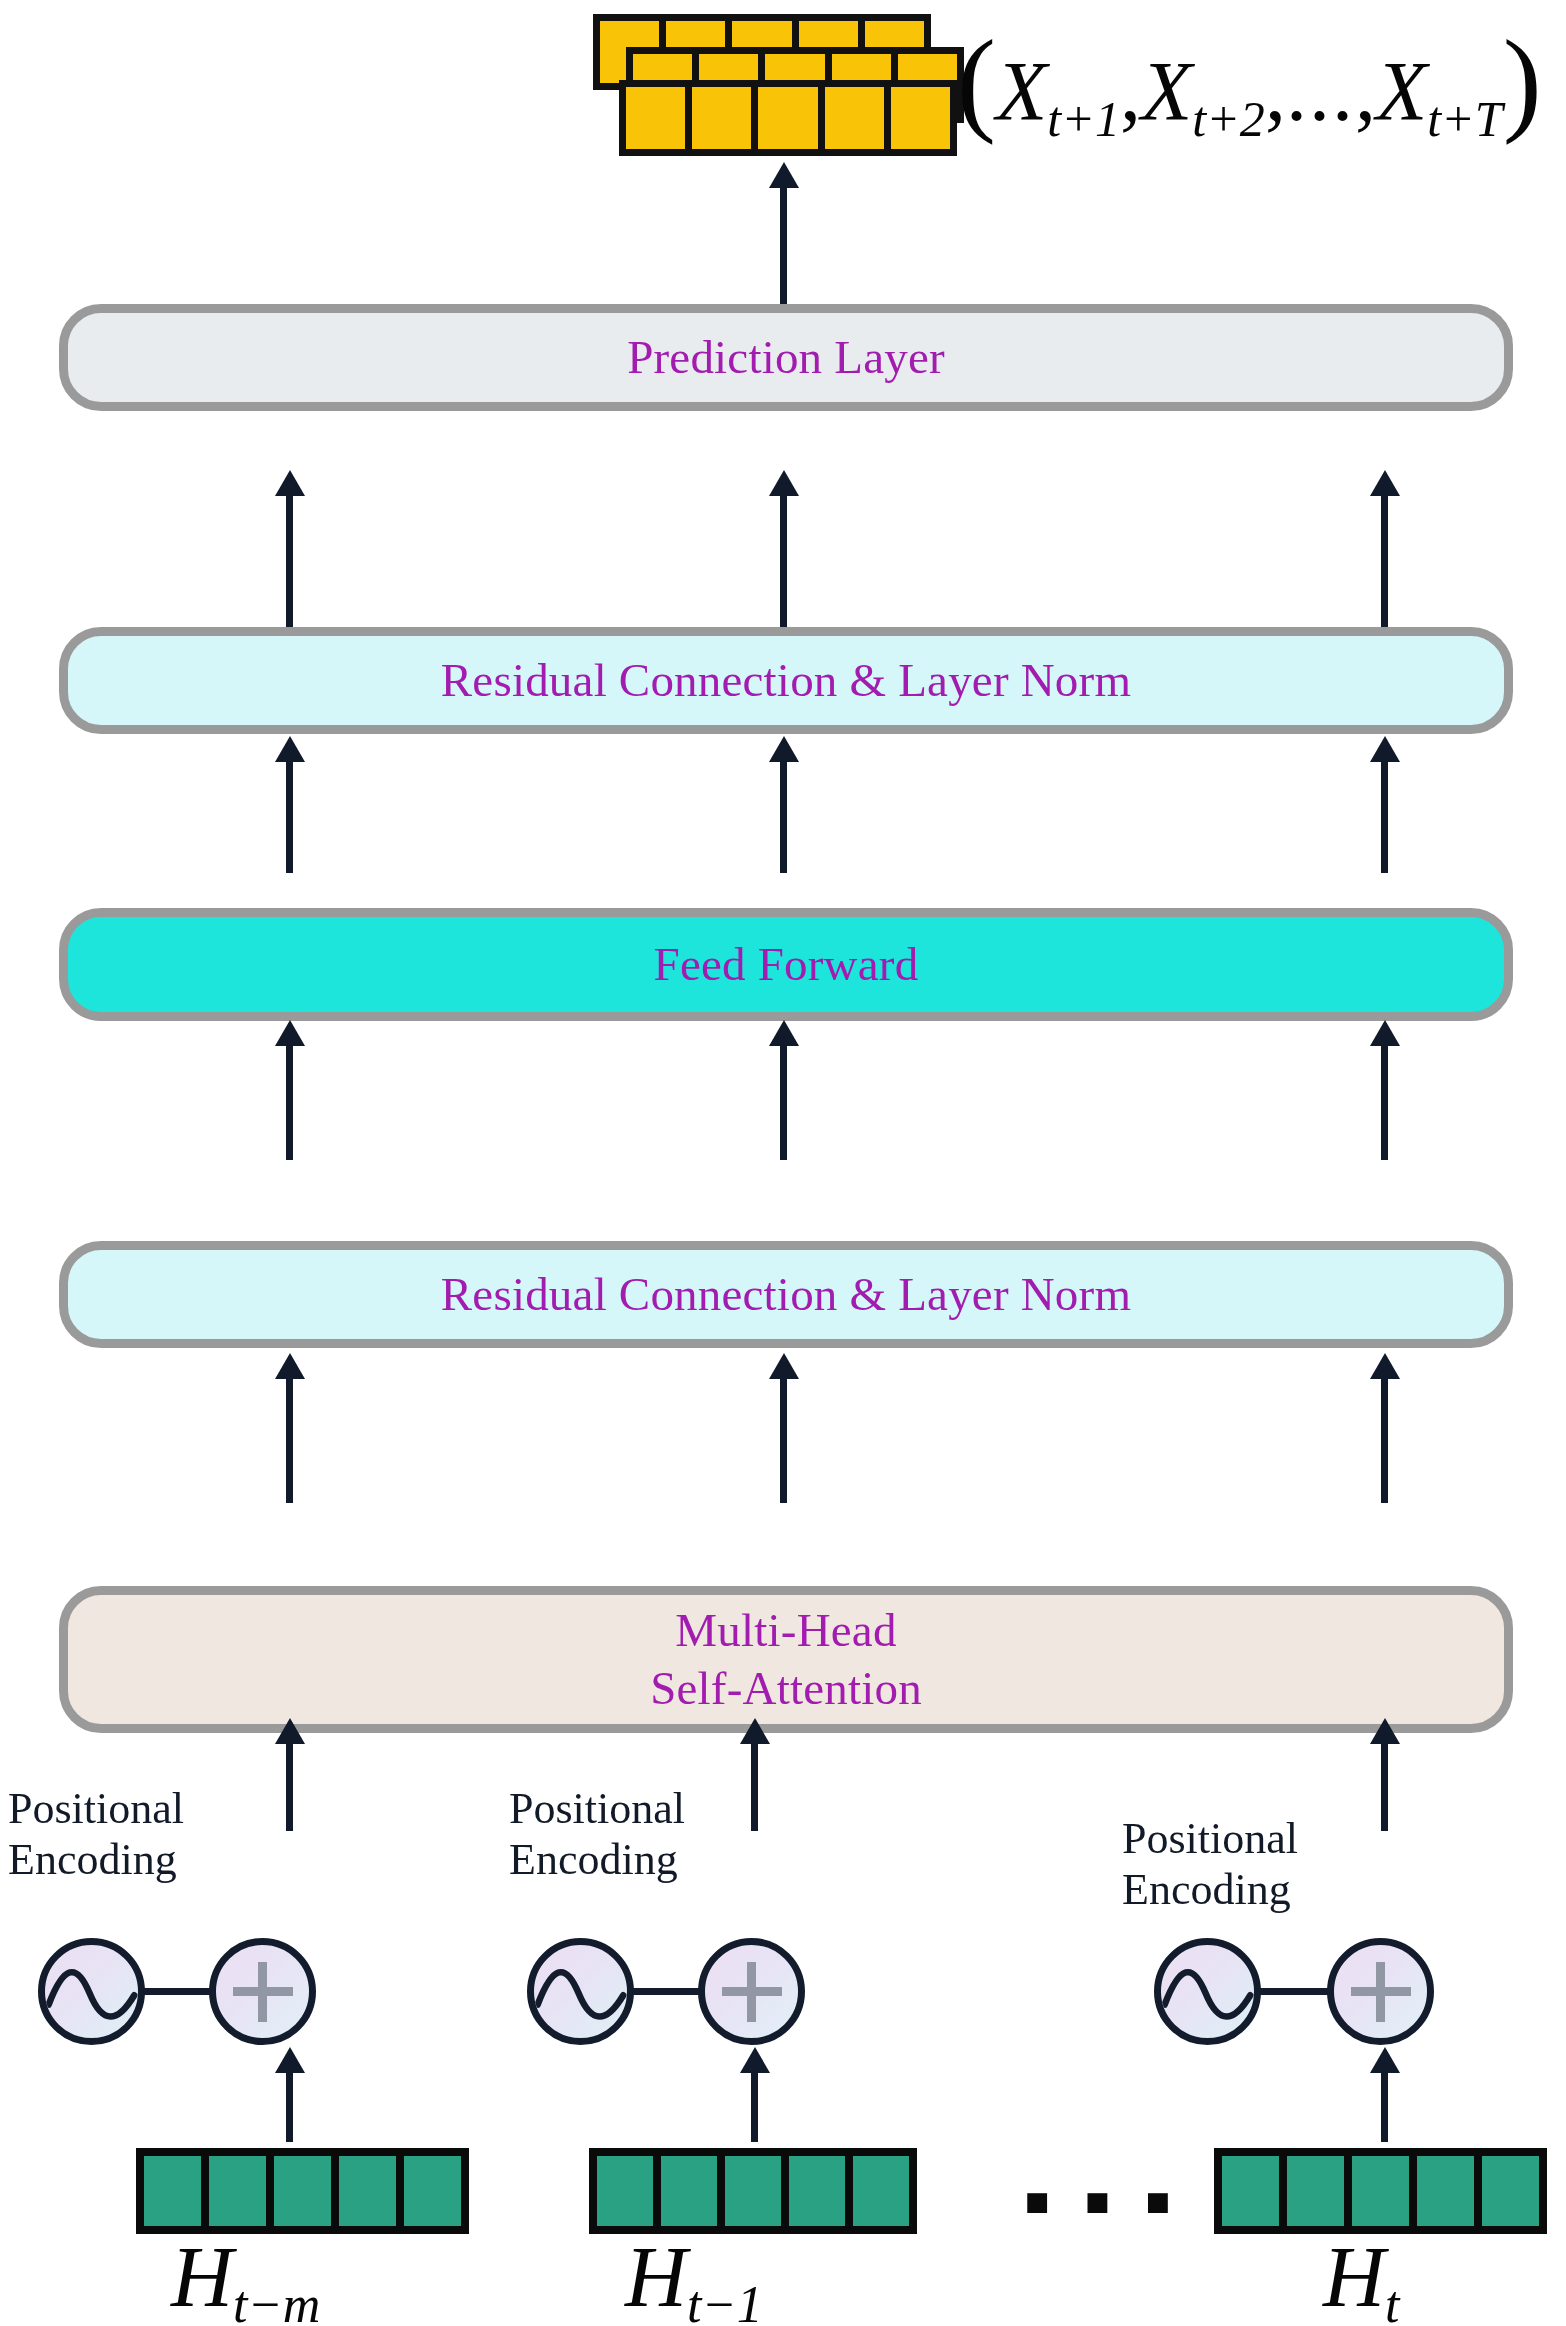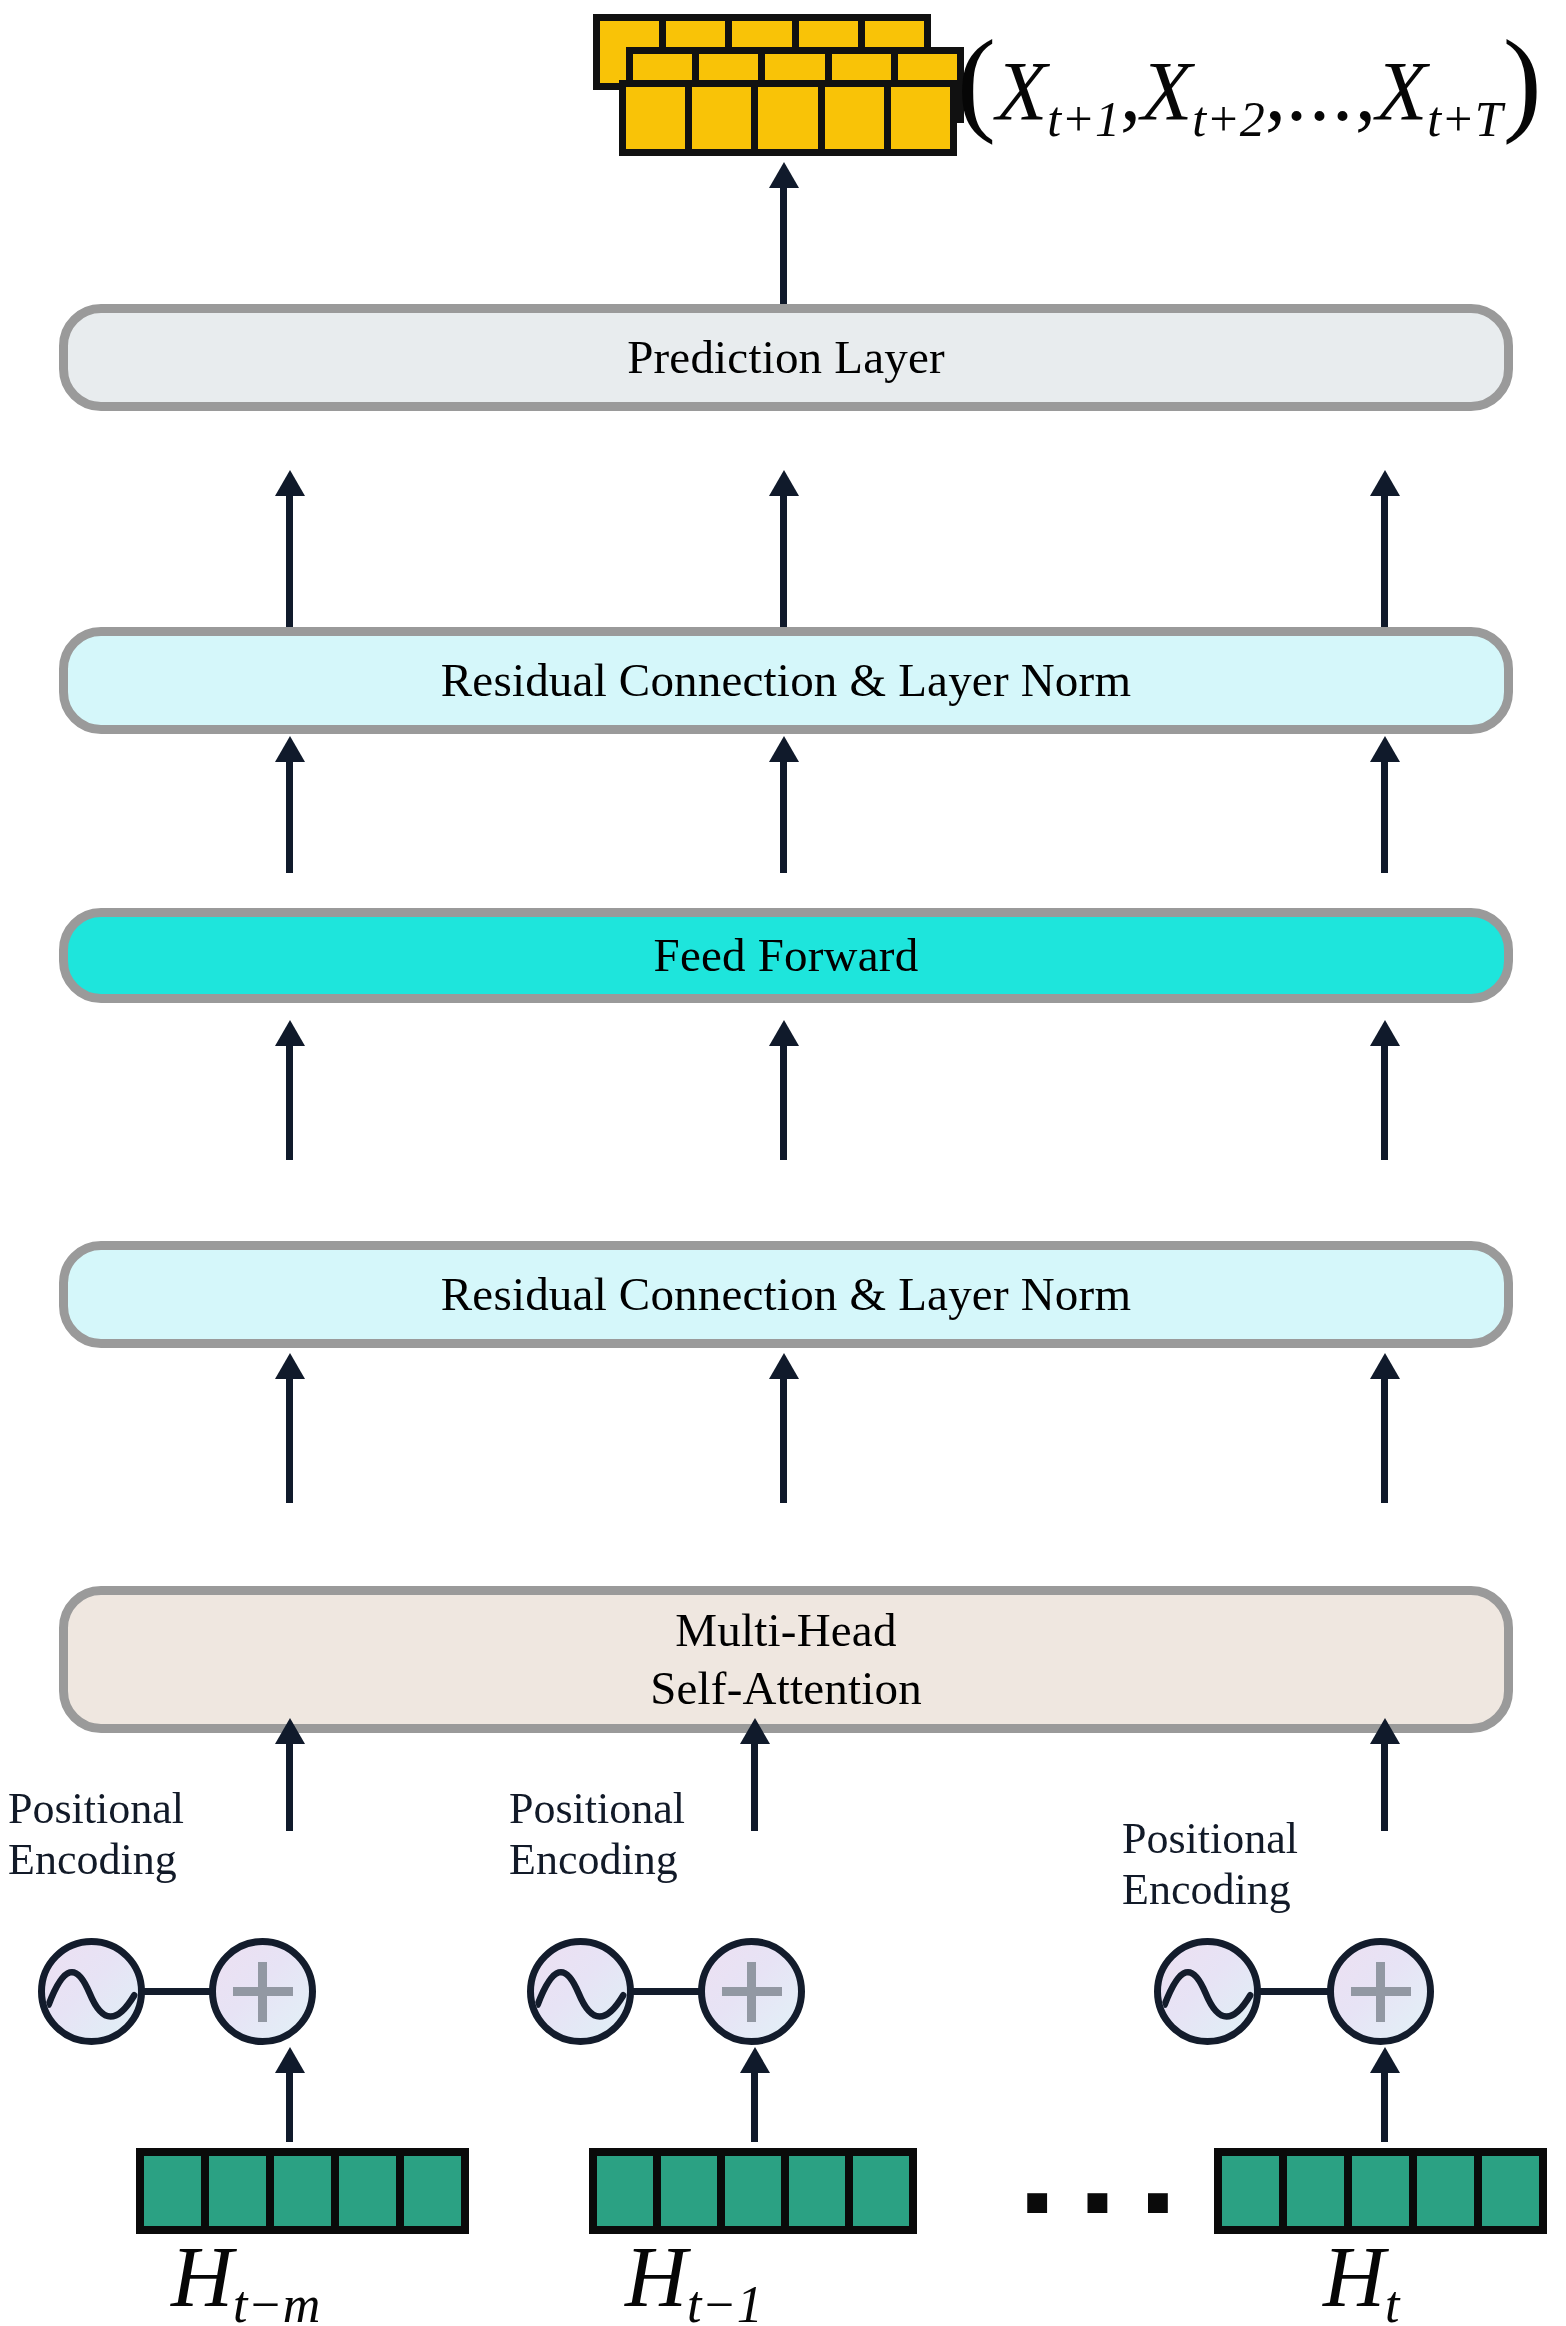--- a/index.html
+++ b/index.html
@@ -23,21 +23,21 @@
     width:1454px;
     box-sizing:border-box;
     border:9px solid #9a9a9a;
     border-radius:42px;
     display:flex;
     align-items:center;
     justify-content:center;
     text-align:center;
     line-height:1.22;
     font-size:47px;
-    color:#000000;
+    color:#a21caf;
     letter-spacing:0.2px;
   }
   .layer-box .lbl{pointer-events:none;white-space:pre-line;}
 
   
   .arrow{
     position:absolute;
     width:7px;
     background:#101a2b;
   }
@@ -197,21 +197,21 @@
   <div class="arrow" style="left:1381px;top:493px;height:141px;"></div>
 
   <div class="layer-box" style="top:627px;height:107px;background:#D5F7FA;">
     <span class="lbl">Residual Connection &amp; Layer Norm</span>
   </div>
 
   <div class="arrow" style="left:286px;top:759px;height:114px;"></div>
   <div class="arrow" style="left:780px;top:759px;height:114px;"></div>
   <div class="arrow" style="left:1381px;top:759px;height:114px;"></div>
 
-  <div class="layer-box" style="top:908px;height:95px;background:#1EE5DC;">
+  <div class="layer-box" style="top:908px;height:113px;background:#1EE5DC;">
     <span class="lbl">Feed Forward</span>
   </div>
 
   <div class="arrow" style="left:286px;top:1043px;height:117px;"></div>
   <div class="arrow" style="left:780px;top:1043px;height:117px;"></div>
   <div class="arrow" style="left:1381px;top:1043px;height:117px;"></div>
 
   <div class="layer-box" style="top:1241px;height:107px;background:#D5F7FA;">
     <span class="lbl">Residual Connection &amp; Layer Norm</span>
   </div>

